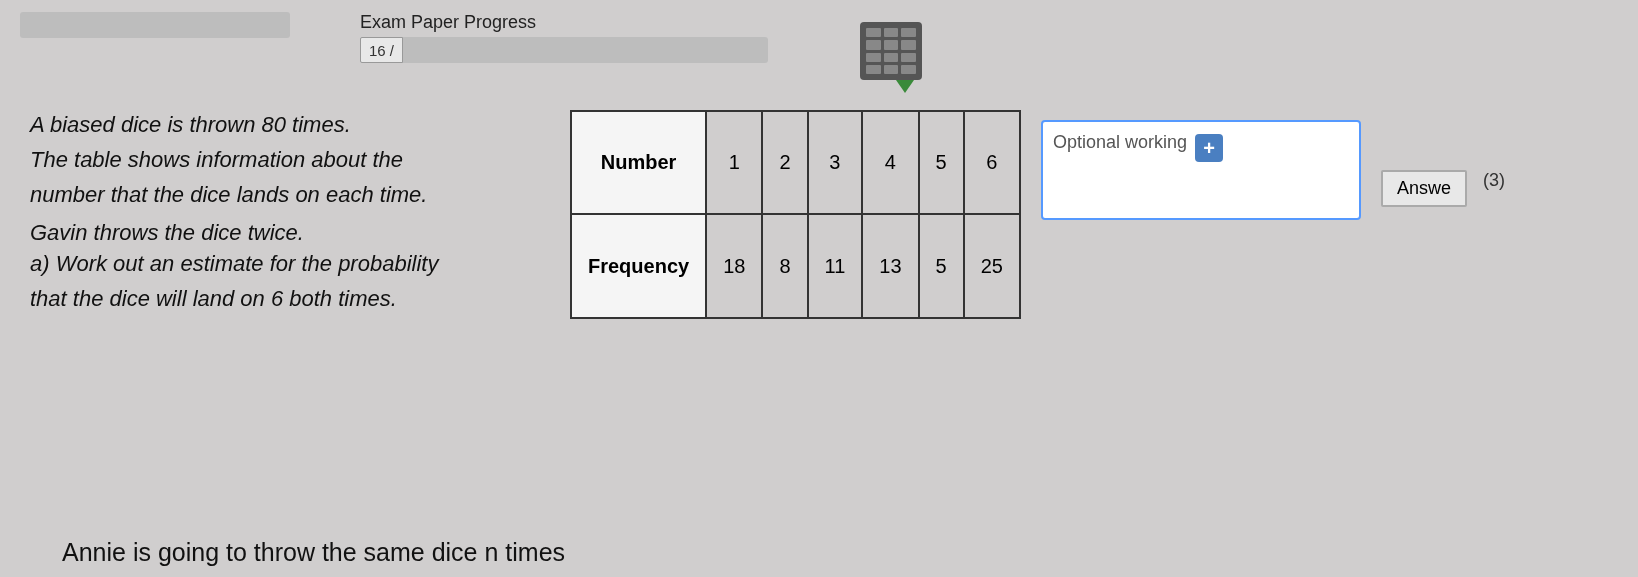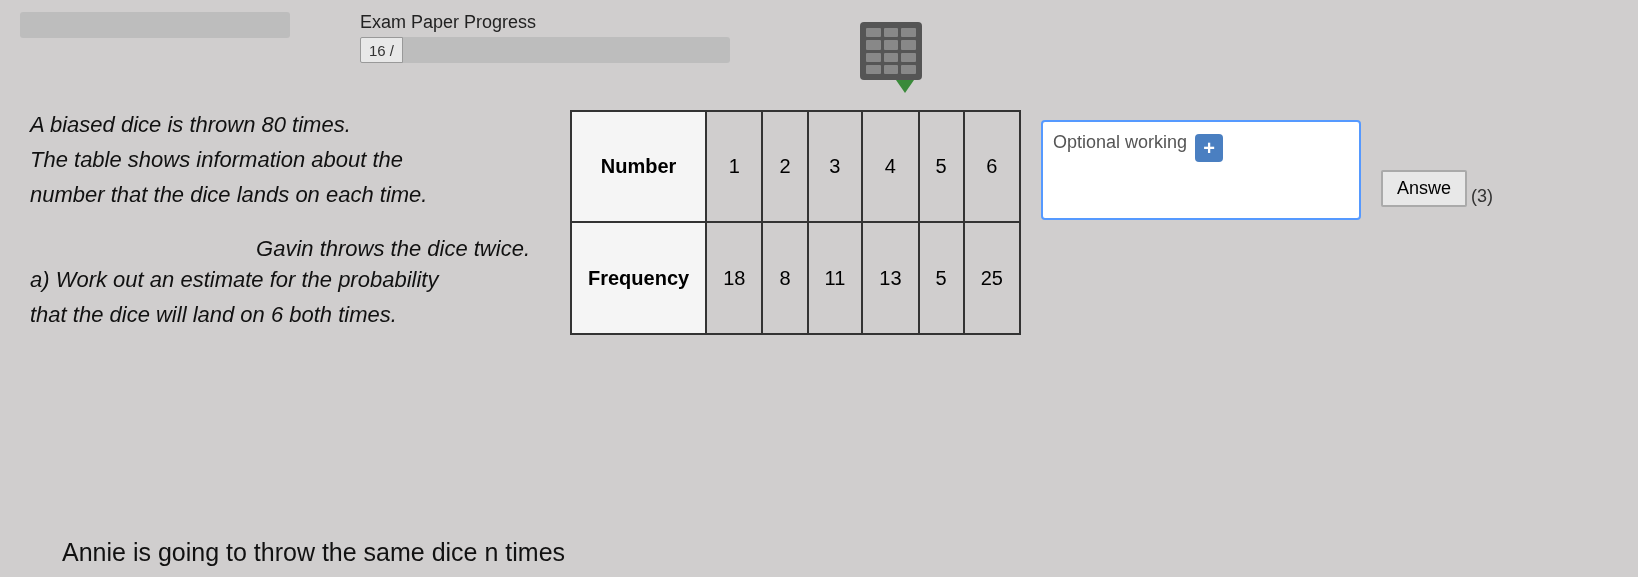--- a/index.html
+++ b/index.html
@@ -209,21 +209,21 @@
     .q-bar {
       width: 270px;
       height: 26px;
       background-color: #bdbdbd;
       border-radius: 3px;
       position: relative;
     }
 
     .e-bar-wrap {
       position: relative;
-      width: 370px;
+      width: 408px;
       height: 26px;
     }
 
     .e-bar {
       width: 100%;
       height: 100%;
       background-color: #bdbdbd;
       border-radius: 3px;
     }
 
@@ -286,21 +286,21 @@
     <div style="position:absolute;bottom:-13px;right:8px;width:0;height:0;border-left:9px solid transparent;border-right:9px solid transparent;border-top:13px solid #3a8a3a;"></div>
   </div>
 </div>
 
 <div class="main-content">
 
   <div class="question-text">
     <div class="question-line">A biased dice is thrown 80 times.</div>
     <div class="question-line">The table shows information about the</div>
     <div class="question-line">number that the dice lands on each time.</div>
-    <div class="question-sub" style="margin-top:24px;text-align:right;">Gavin throws the dice twice.</div>
+    <div class="question-sub" style="margin-top:8px;">Gavin throws the dice twice.</div>
     <div class="question-line">a) Work out an estimate for the probability</div>
     <div class="question-line">     that the dice will land on 6 both times.</div>
   </div>
 
   <div class="right-section">
 
     <table class="freq-table">
       <tbody>
           <tr>
         <td class="row-header">Number</td>
@@ -323,21 +323,21 @@
     </tbody>
       </table>
 
     <div class="working-area">
       <div class="optional-working-box">
         <span class="optional-working-text">Optional working</span>
         <div class="plus-button">+</div>
       </div>
 
       <div class="answer-area">
-        <div style="display:flex;align-items:flex-end;gap:4px;">
+        <div style="display:flex;align-items:flex-start;gap:16px;">
           <button class="answer-button">Answe</button>
           <span class="marks-text">(3)</span>
         </div>
       </div>
     </div>
   </div>
 </div>
 
 <div class="bottom-text">Annie is going to throw the same dice n times</div>
 

